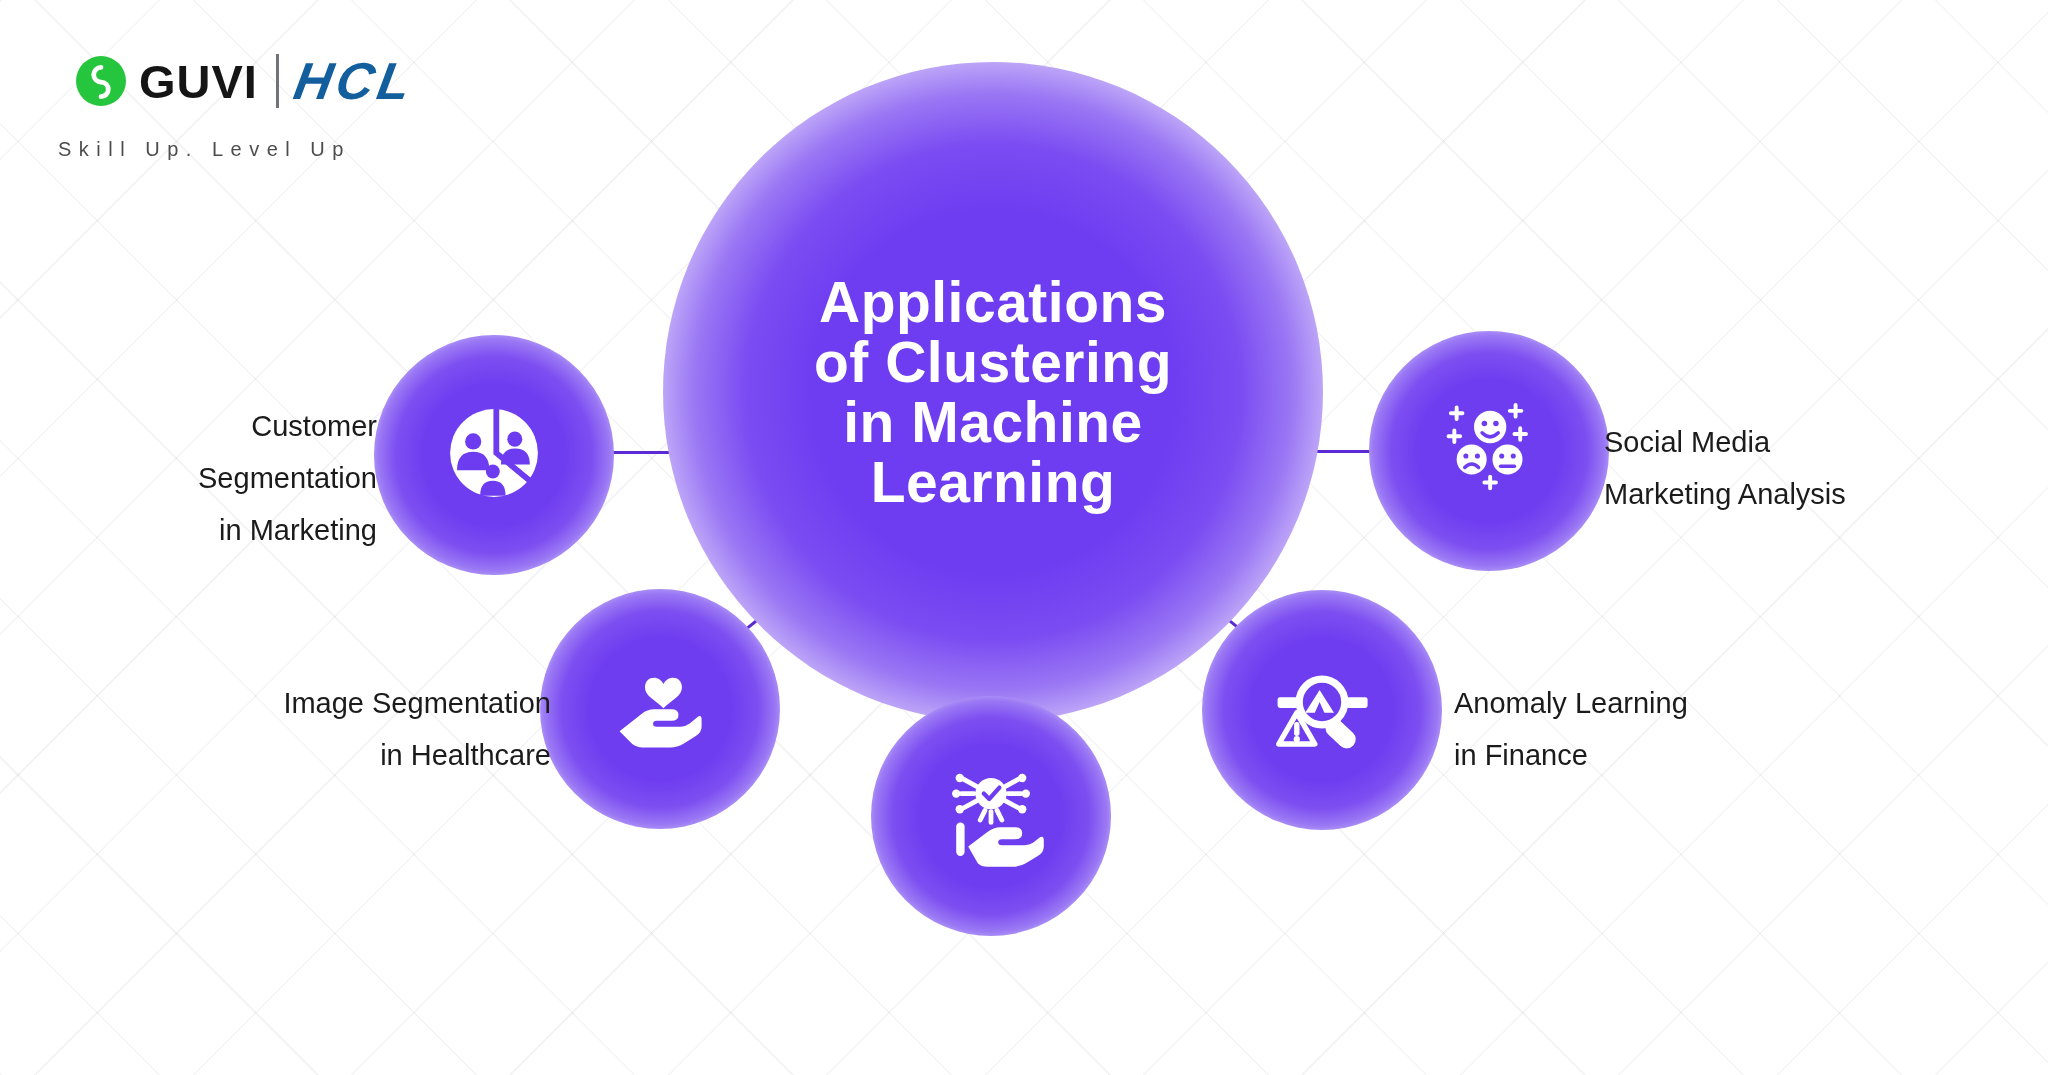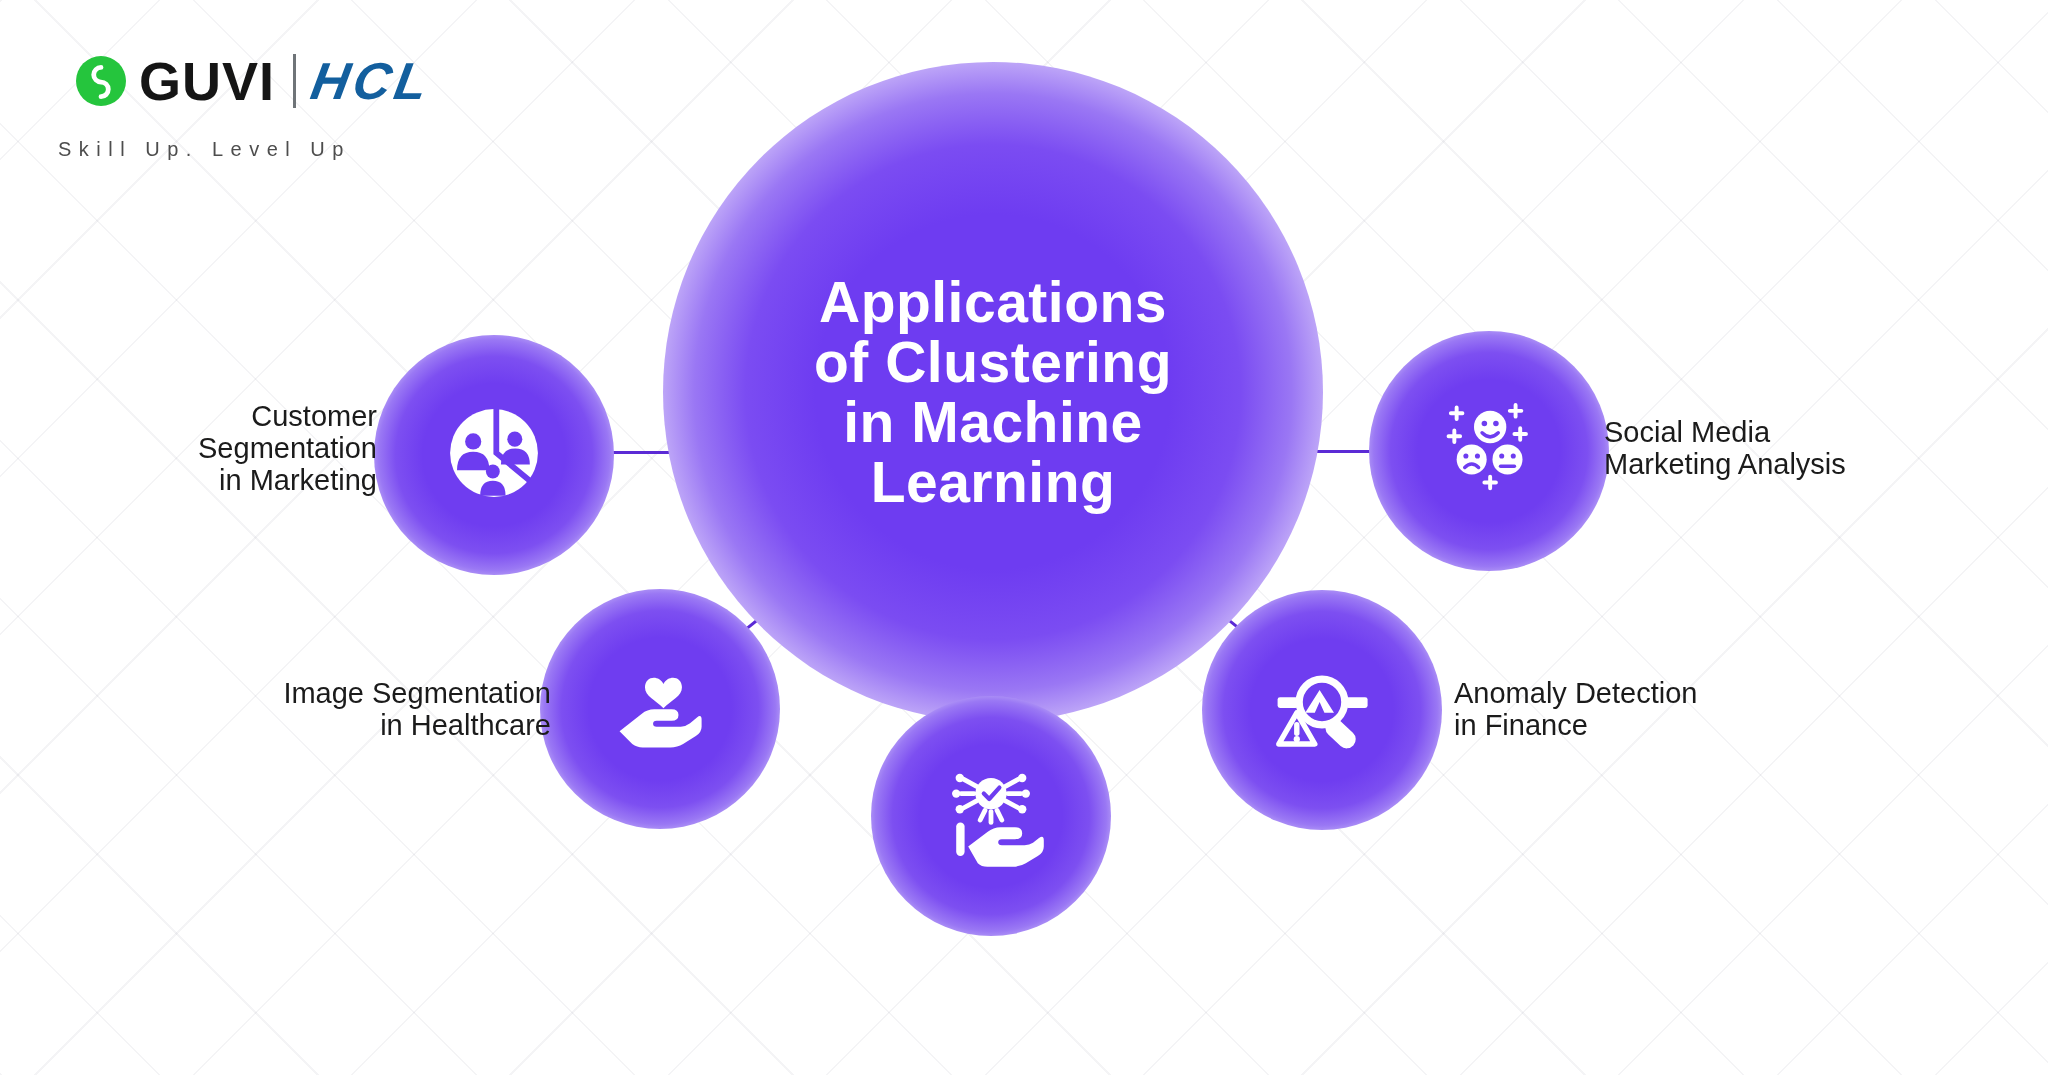--- a/index.html
+++ b/index.html
@@ -10,21 +10,21 @@
     background-image:
       repeating-linear-gradient(45deg, rgba(70,70,100,0.06) 0px, rgba(70,70,100,0.06) 1.6px, transparent 1.6px, transparent 112px),
       repeating-linear-gradient(135deg, rgba(70,70,100,0.06) 0px, rgba(70,70,100,0.06) 1.6px, transparent 1.6px, transparent 112px);
   }
 
   
   .brand { position:absolute; left:58px; top:48px; z-index:5; }
   .brand-row { display:flex; align-items:center; height:66px; }
   .guvi-badge { width:50px; height:50px; border-radius:50%; background:#25c53d; margin-left:18px;
                 display:flex; align-items:center; justify-content:center; }
-  .guvi-text { font-size:54px; font-weight:700; color:#151515; letter-spacing:1px; margin-left:13px;text-align:center; }
+  .guvi-text { font-size:47px; font-weight:700; color:#151515; letter-spacing:1px; margin-left:13px;text-align:center; }
   .brand-divider { width:3px; height:54px; background:#6f7478; margin:0 16px 0 18px; }
   .hcl-text { font-size:52px; font-weight:700; font-style:italic; color:#135f9e;
               letter-spacing:4px; transform:skewX(-10deg); }
   .tagline { margin-top:24px; font-size:20px; letter-spacing:7.5px; color:#4d4d4d; font-weight:500; }
 
   
   .node { position:absolute; border-radius:50%; display:flex; align-items:center; justify-content:center; z-index:2; }
   .center-node {
     left:663px; top:62px; width:660px; height:660px;
     background:radial-gradient(circle, #6e3cf1 0%, #6e3cf1 38%, #7b4cf2 53%, #9a77f4 64%, #c3adf8 72%, #ece4fd 78%, rgba(255,255,255,0) 84%);
@@ -47,21 +47,21 @@
   
   .connector { position:absolute; height:3px; background:#5b2ad5; border-radius:2px;
                transform-origin:0 50%; z-index:1; }
   .conn-left  { left:578px;  top:451px; width:168px; }
   .conn-right { left:1240px; top:450px; width:166px; }
   .conn-vert  { left:991px;  top:638px; width:3px; height:90px; }
   .conn-dl    { left:733px;  top:638px; width:140px; transform:rotate(-38.6deg); }
   .conn-dr    { left:1144px; top:551px; width:140px; transform:rotate(38.6deg); }
 
   
-  .label { position:absolute; color:#1b1b1b; font-size:29px; line-height:32px;
+  .label { position:absolute; color:#1b1b1b; font-size:29px; line-height:52px;
            font-weight:500; white-space:pre-line; z-index:3; }
   .label-customer       { left:85px;   top:400px; width:292px; text-align:right; }
   .label-healthcare     { left:196px;  top:677px; width:355px; text-align:right; }
   .label-recommendation { left:742px;  top:926px; width:500px; text-align:center; font-size:30px; }
   .label-anomaly        { left:1454px; top:677px; width:400px; text-align:left; }
   .label-social         { left:1604px; top:416px; width:400px; text-align:left; }
 </style>
 </head>
 <body>
 
@@ -193,18 +193,18 @@
         </g>
       </svg>
     </span>
   </div>
 
   <div class="label label-customer">Customer
 Segmentation
 in Marketing</div>
   <div class="label label-healthcare">Image Segmentation
 in Healthcare</div>
-  <div class="label label-anomaly">Anomaly Detection
+  <div class="label label-anomaly">Anomaly Learning
 in Finance</div>
   <div class="label label-social">Social Media
 Marketing Analysis</div>
 
 </div>
 
 </body></html>

